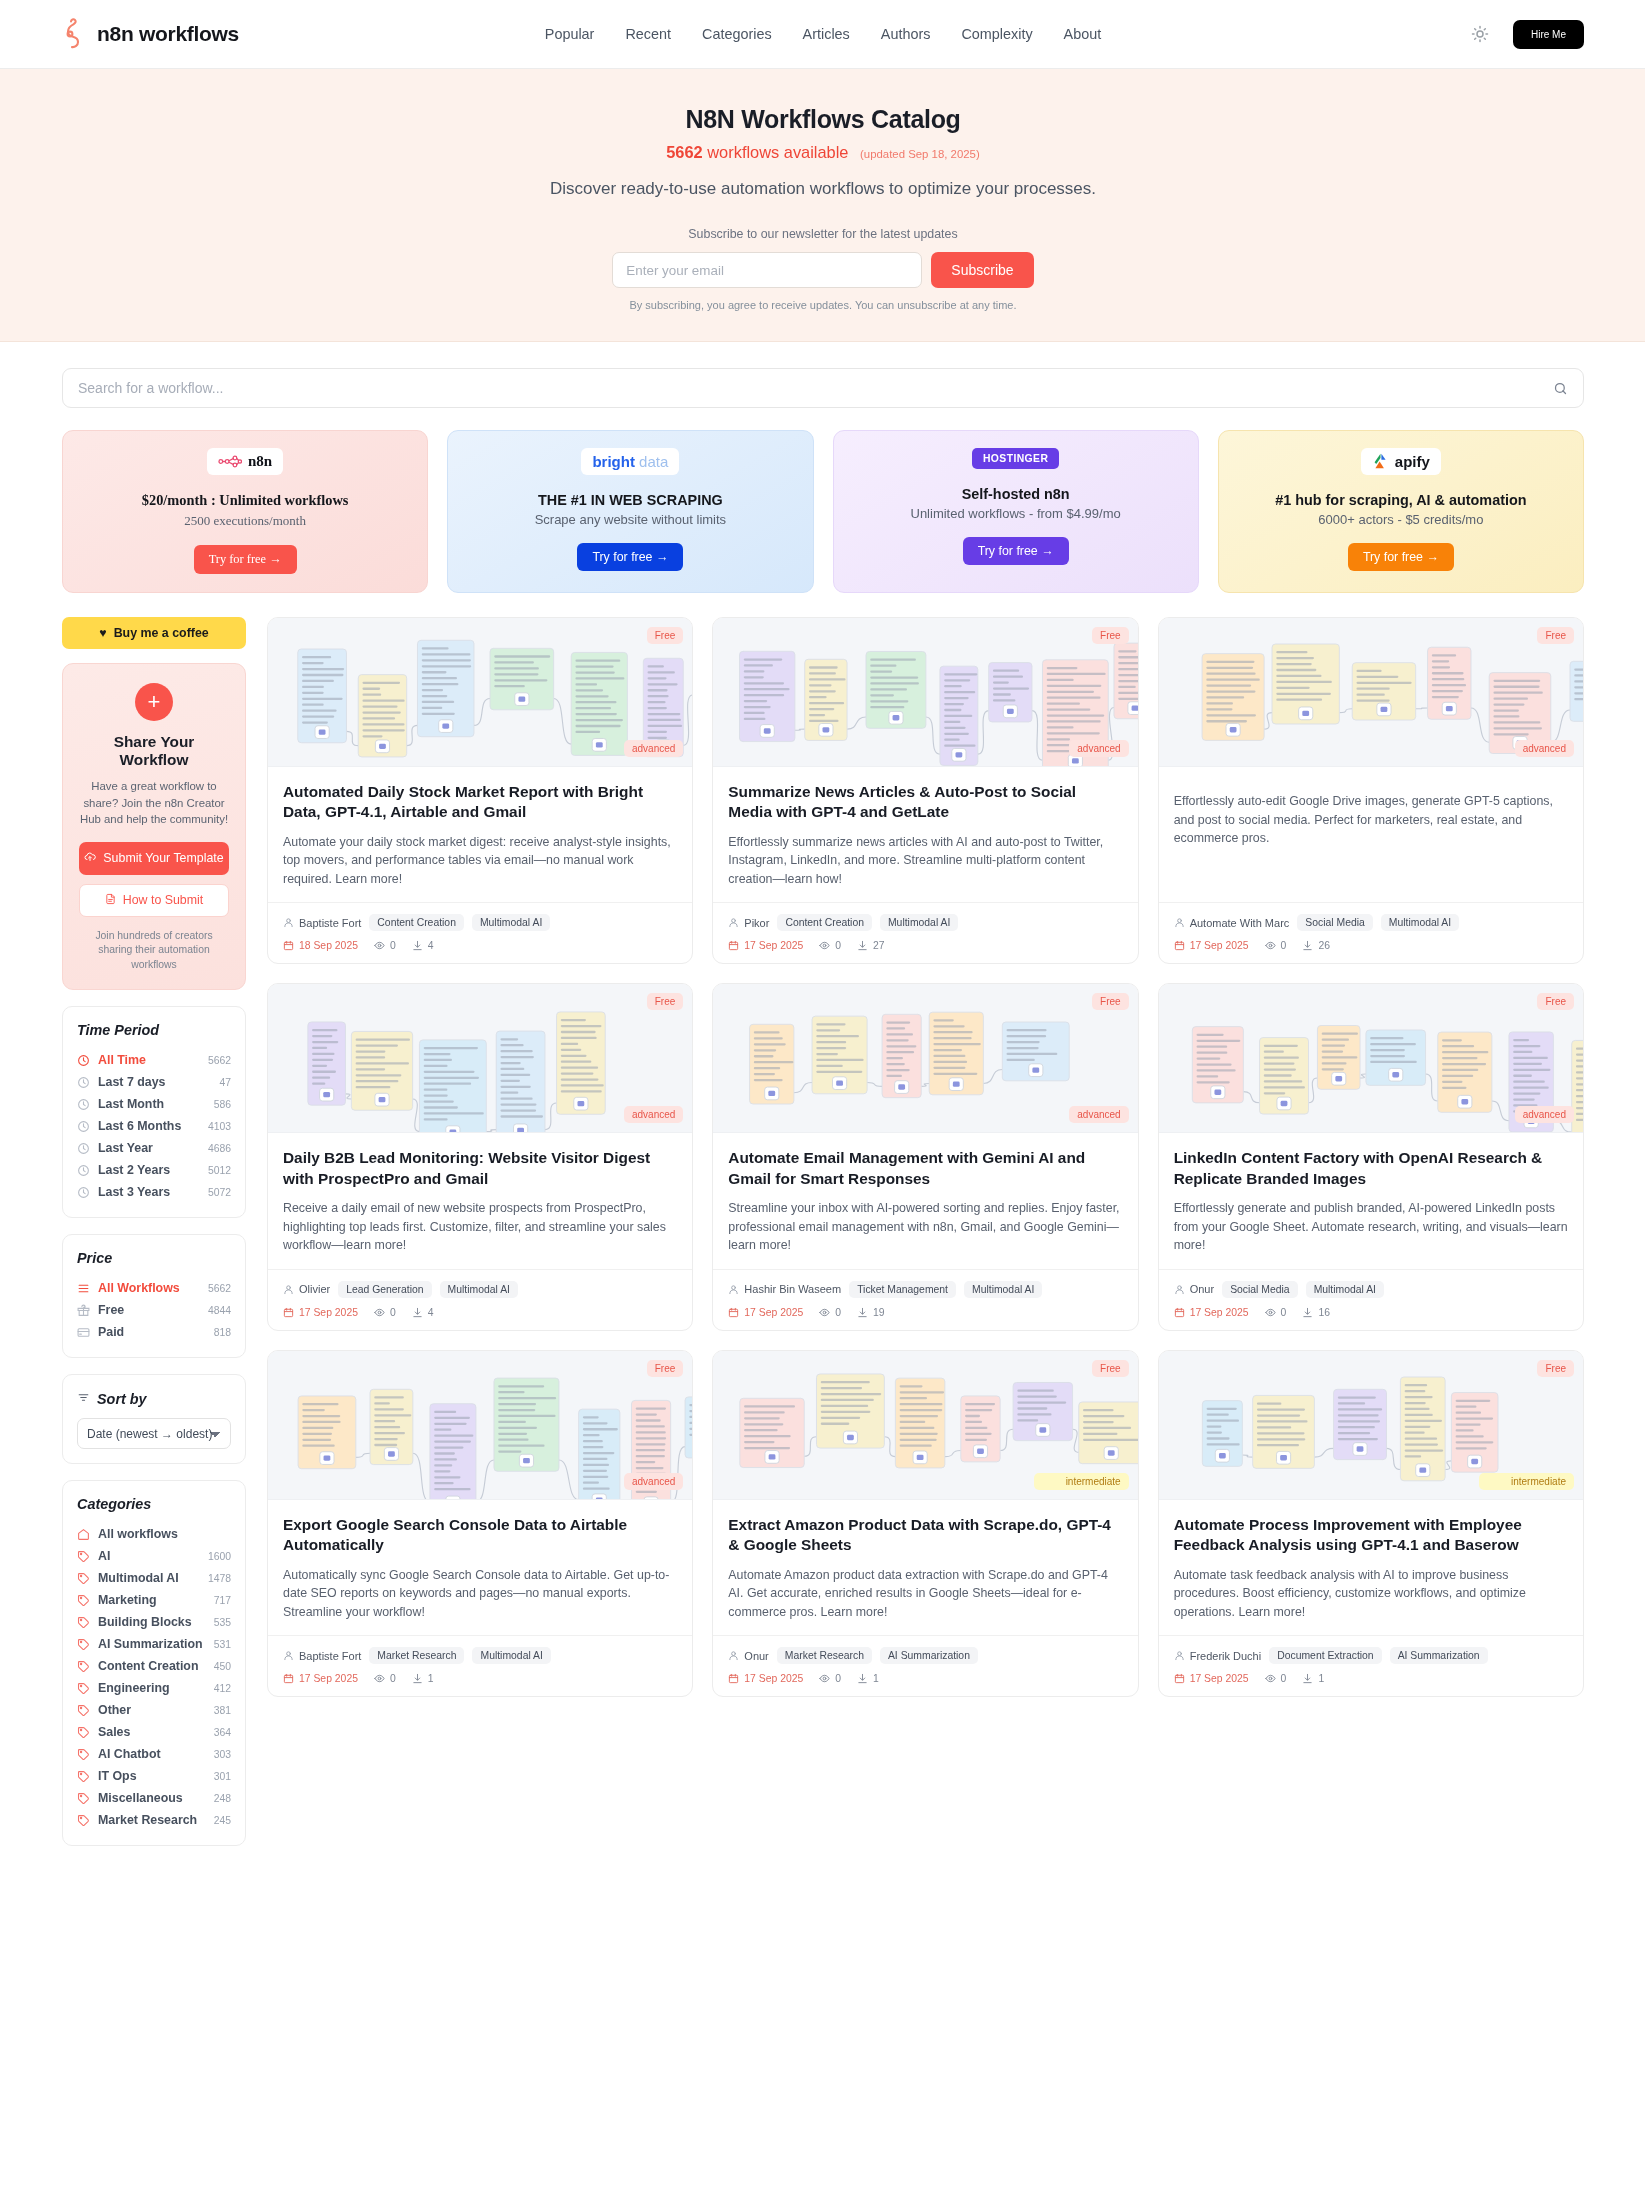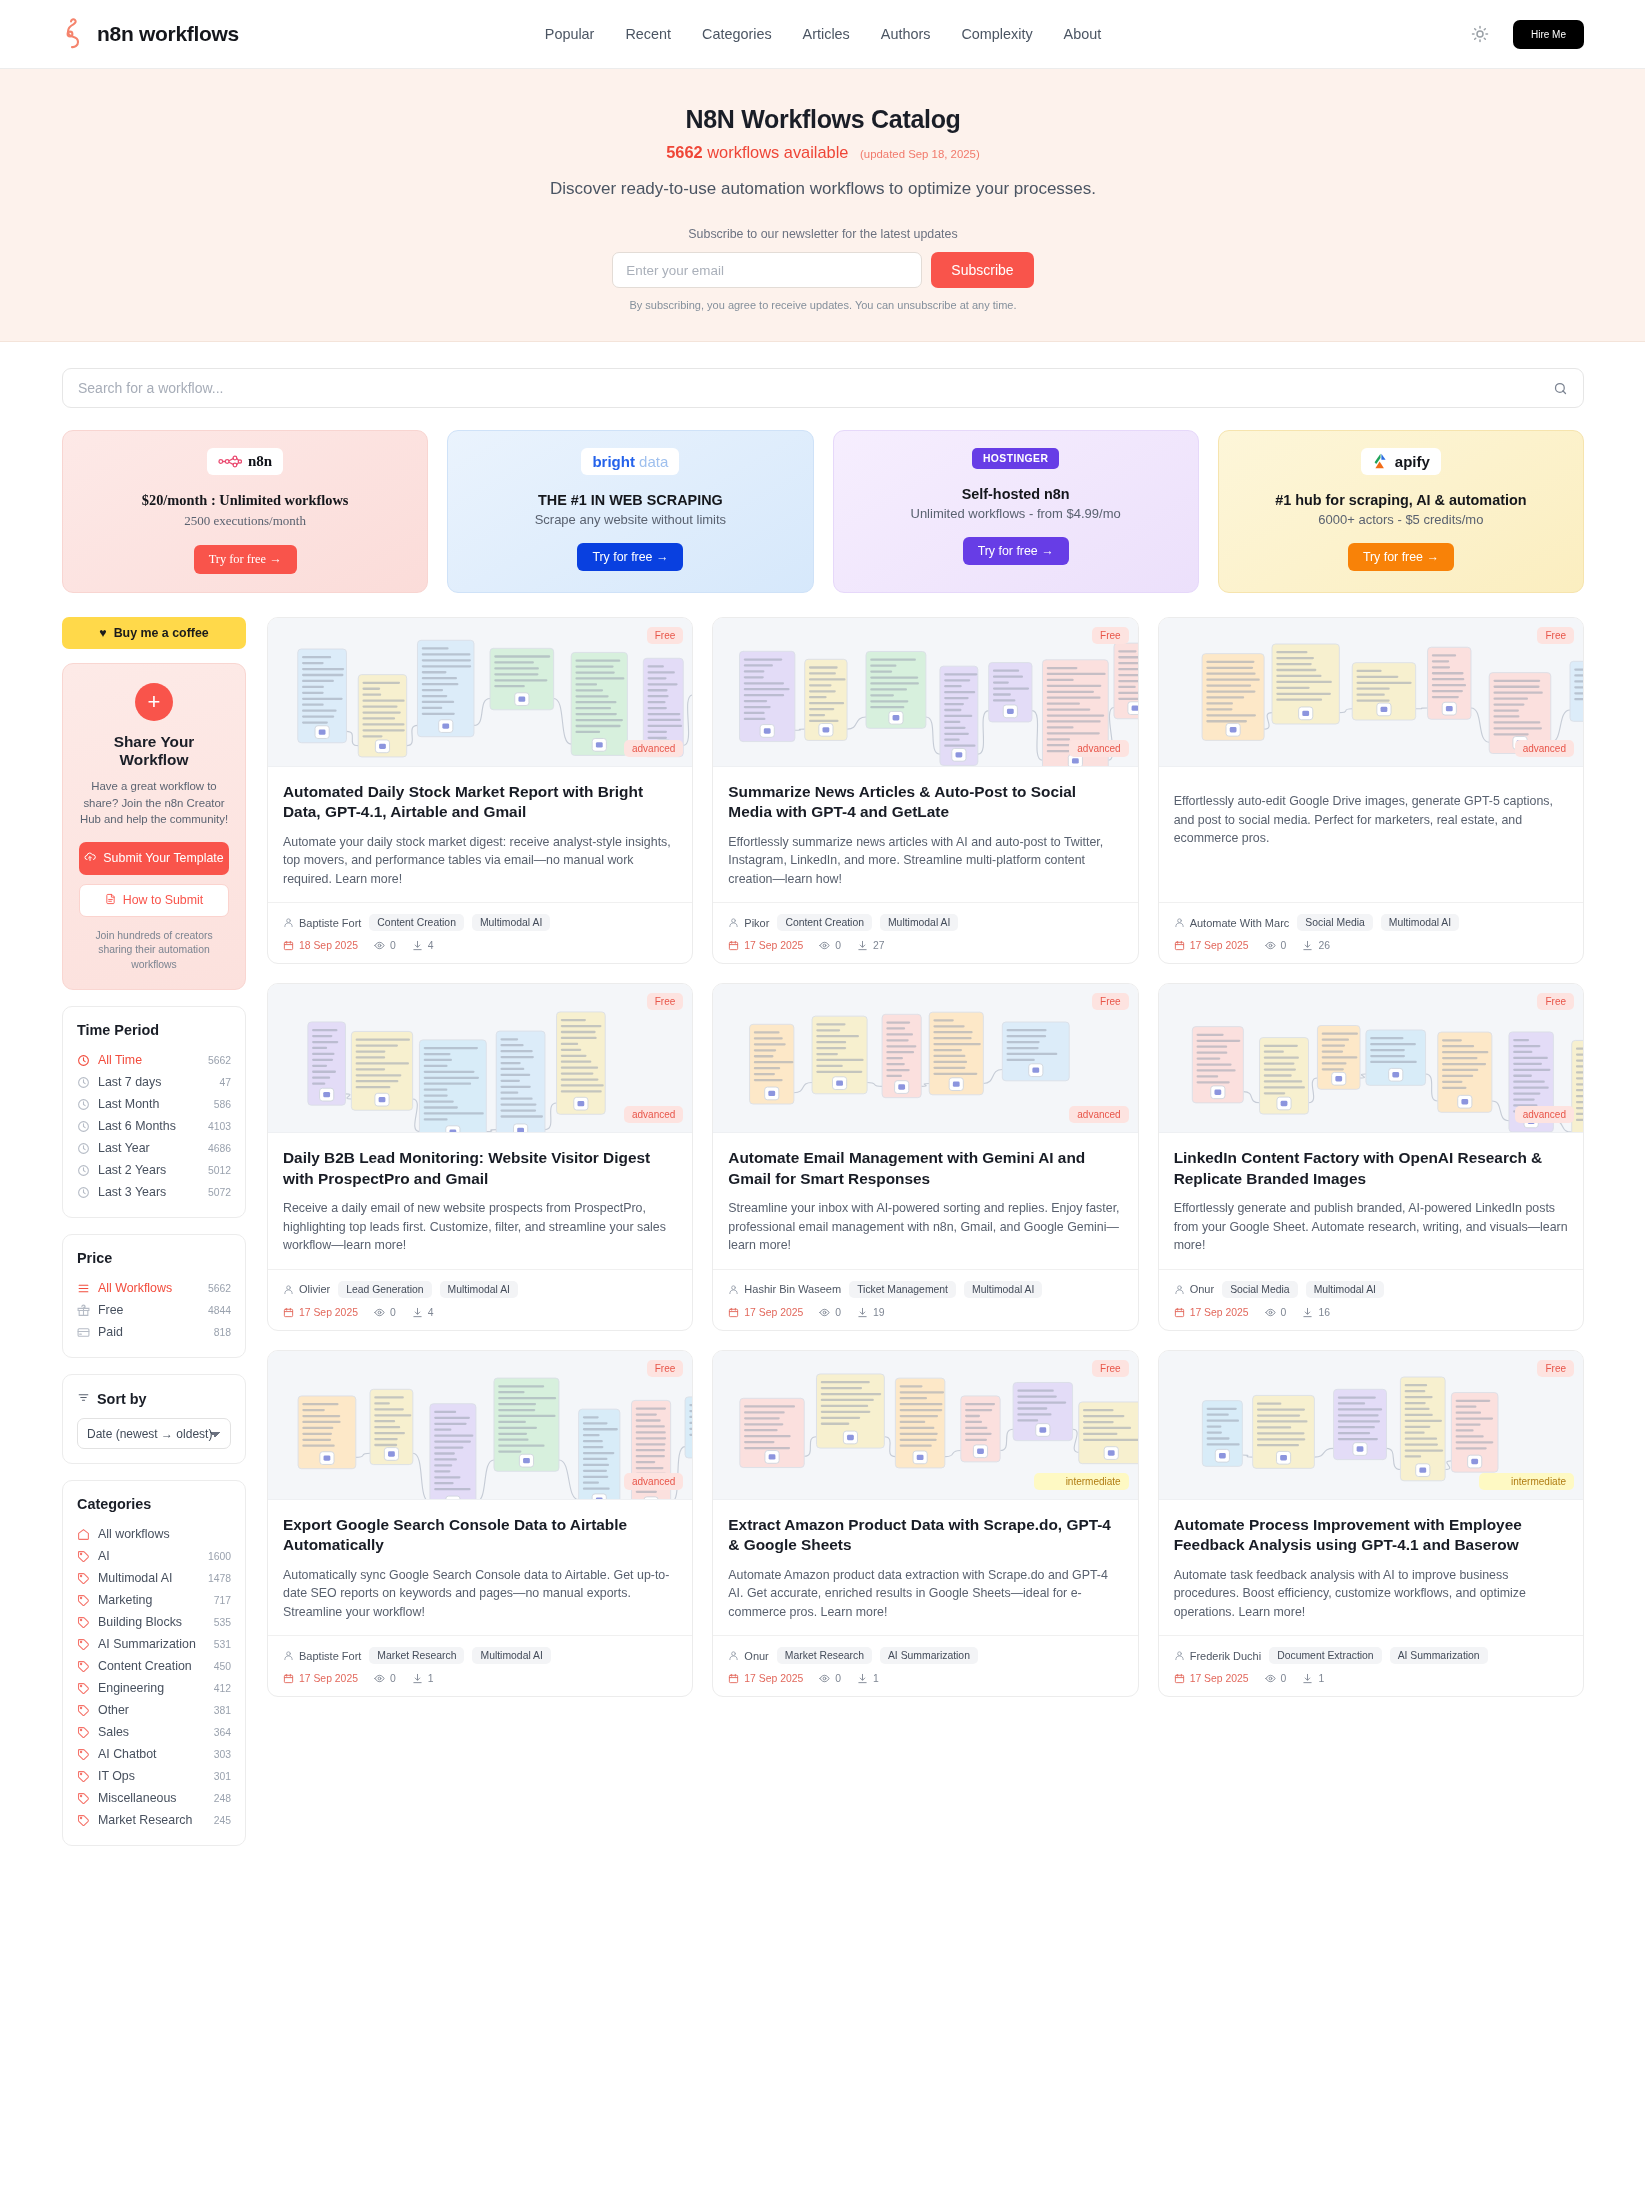--- a/index.html
+++ b/index.html
@@ -154,26 +154,26 @@
     border: 1px solid #fbd3ce; border-radius: 7px; padding: 8px 0; font-size: 12.4px;
     display: flex; align-items: center; justify-content: center; gap: 7px;
     cursor: pointer; font-family: inherit;
   }
   .share-foot { margin-top: 12px; font-size: 10.4px; color: #7b8491; line-height: 1.4; }
 
   .panel {
     margin-top: 16px; background: #fff; border: 1px solid #ececec; border-radius: 10px;
     padding: 15px 14px 14px;
   }
-  .panel h3 { font-size: 14.4px; font-weight: 700; color: #1a1e27; margin-bottom: 11px; }
+  .panel h3 { font-size: 14.4px; font-weight: 700; color: #1a1e27; margin-bottom: 11px; font-style: italic; }
   .frow {
     display: flex; align-items: center; gap: 8px; padding: 4px 0; cursor: pointer;
     font-size: 12.4px; color: #47505e;
   }
-  .frow .fname { flex: 1; white-space: nowrap; overflow: hidden; text-overflow: ellipsis; }
+  .frow .fname { flex: 1; white-space: nowrap; overflow: hidden; text-overflow: ellipsis; font-weight: bold; }
   .frow .fcount { font-size: 10.4px; color: #9aa2ae; }
   .frow.active { color: #f24c3d; }
   .frow .ico { width: 13px; height: 13px; flex: 0 0 13px; display: flex; color: #b6bcc6; }
   .frow.active .ico { color: #f24c3d; }
   .cat-row .ico { color: #f5736a; }
   .sortsel {
     width: 100%; height: 31px; border: 1px solid #e2e2e2; border-radius: 7px;
     background: #fff; font-size: 12px; color: #404a58; padding: 0 9px;
     font-family: inherit; appearance: none;
     background-image: linear-gradient(45deg,transparent 50%,#6b7280 50%),linear-gradient(135deg,#6b7280 50%,transparent 50%);

